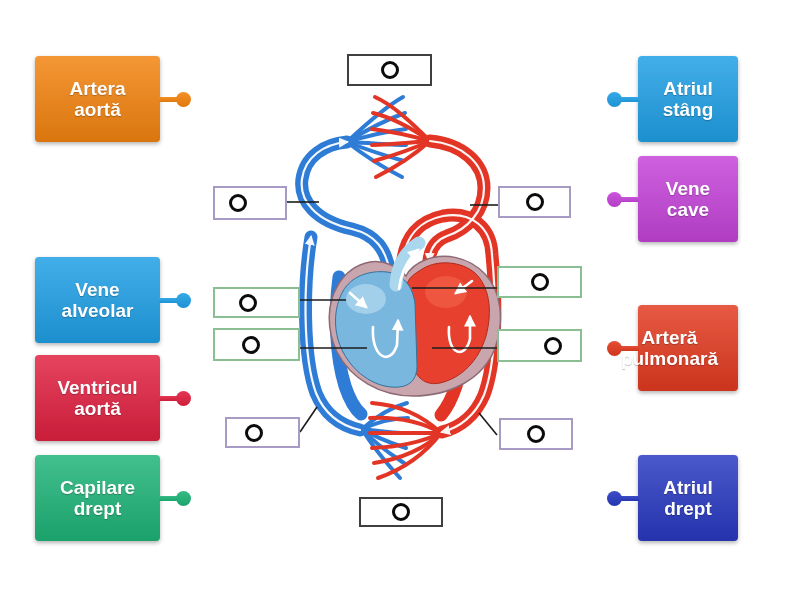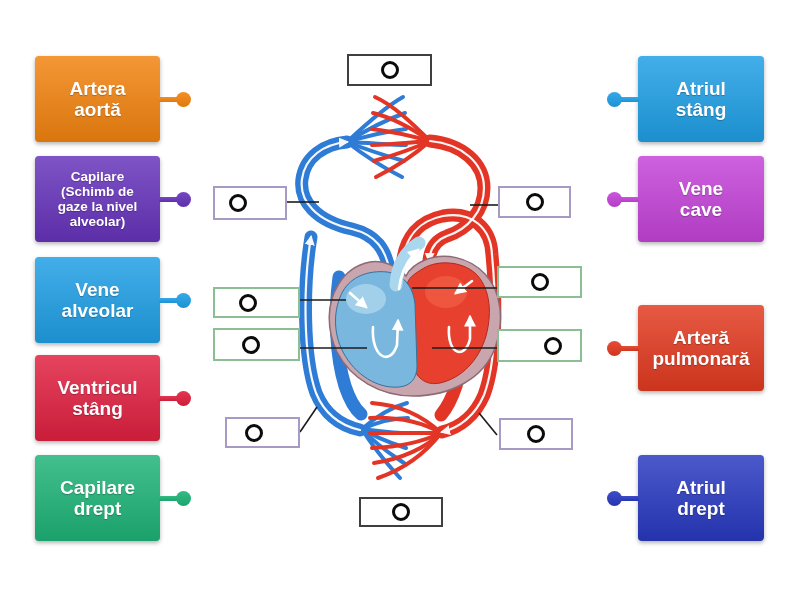--- a/index.html
+++ b/index.html
@@ -15,21 +15,21 @@
         text-shadow:0 1px 1px rgba(0,0,0,.25);cursor:grab;}
   .card.small{font-size:13.5px;}
   .card .stub,.card .dot{position:absolute;background-image:linear-gradient(rgba(255,255,255,.1),rgba(0,0,0,.08));}
   .card .stub{width:20px;height:5px;top:calc(50% - 2.5px);}
   .card .dot{width:15px;height:15px;border-radius:50%;top:calc(50% - 7.5px);}
   .card.left .stub{right:-19px;}
   .card.left .dot{right:-31px;}
   .card.right .stub{left:-19px;}
   .card.right .dot{left:-31px;}
   .col-left{left:35px;}
-  .col-right{left:638px;width:126px;}
+  .col-right{left:638px;width:100px;justify-content:flex-end;}
 
   
   .slot{position:absolute;background:#fff;box-sizing:border-box;
         display:flex;align-items:center;justify-content:center;}
   .slot-dark{border:2px solid #3f3f3f;}
   .slot-purple{border:2px solid #a79ac5;}
   .slot-green{border:2px solid #8cbe93;}
   .oring{width:12px;height:12px;border:3.5px solid #0b0b0b;border-radius:50%;background:#fff;}
   .o-l12{transform:translateX(-12px);} .o-l9{transform:translateX(-9px);}
   .o-l6{transform:translateX(-6px);} .o-r13{transform:translateX(13px);}
@@ -47,32 +47,27 @@
 </head>
 <body>
 
 <div class="stage">
 
   <div class="card left col-left" style="top: 56px; background-color: rgb(242, 131, 15);">
     <span>Artera aortă</span>
     <span class="stub" style="background-color: rgb(242, 131, 15);"></span>
     <span class="dot" style="background-color: rgb(242, 131, 15);"></span>
   </div>
-  <div class="card left col-left small" style="top: 156px; background-color: rgb(102, 51, 187);">
-    <span>Capilare (Schimb de gaze la nivel alveolar)</span>
-    <span class="stub" style="background-color: rgb(102, 51, 187);"></span>
-    <span class="dot" style="background-color: rgb(102, 51, 187);"></span>
-  </div>
   <div class="card left col-left" style="top: 257px; background-color: rgb(31, 159, 229);">
     <span>Vene alveolar</span>
     <span class="stub" style="background-color: rgb(31, 159, 229);"></span>
     <span class="dot" style="background-color: rgb(31, 159, 229);"></span>
   </div>
   <div class="card left col-left" style="top: 355px; background-color: rgb(224, 32, 64);">
-    <span>Ventricul stâng</span>
+    <span>Ventricul aortă</span>
     <span class="stub" style="background-color: rgb(224, 32, 64);"></span>
     <span class="dot" style="background-color: rgb(224, 32, 64);"></span>
   </div>
   <div class="card left col-left" style="top: 455px; background-color: rgb(30, 179, 119);">
     <span>Capilare drept</span>
     <span class="stub" style="background-color: rgb(30, 179, 119);"></span>
     <span class="dot" style="background-color: rgb(30, 179, 119);"></span>
   </div>
 
   <div class="card right col-right" style="top: 56px; background-color: rgb(31, 159, 229);">

